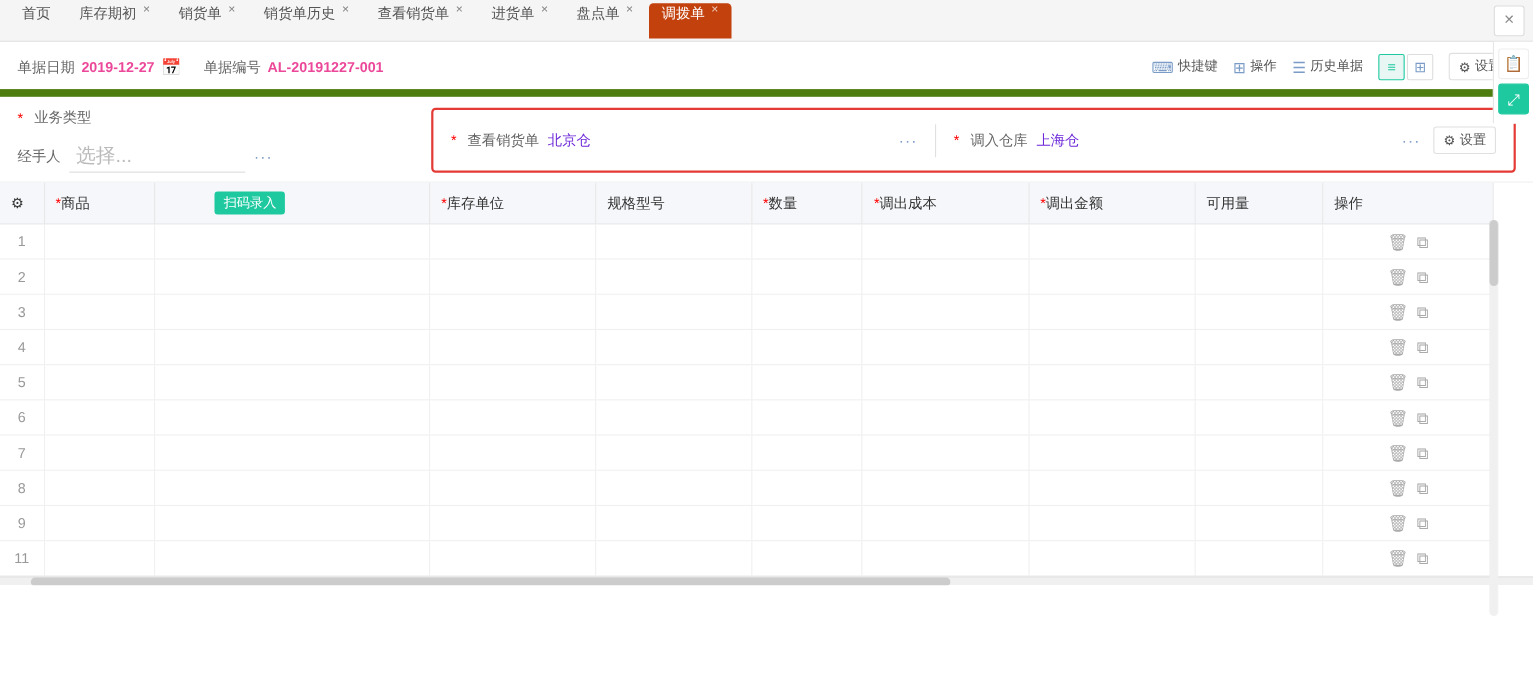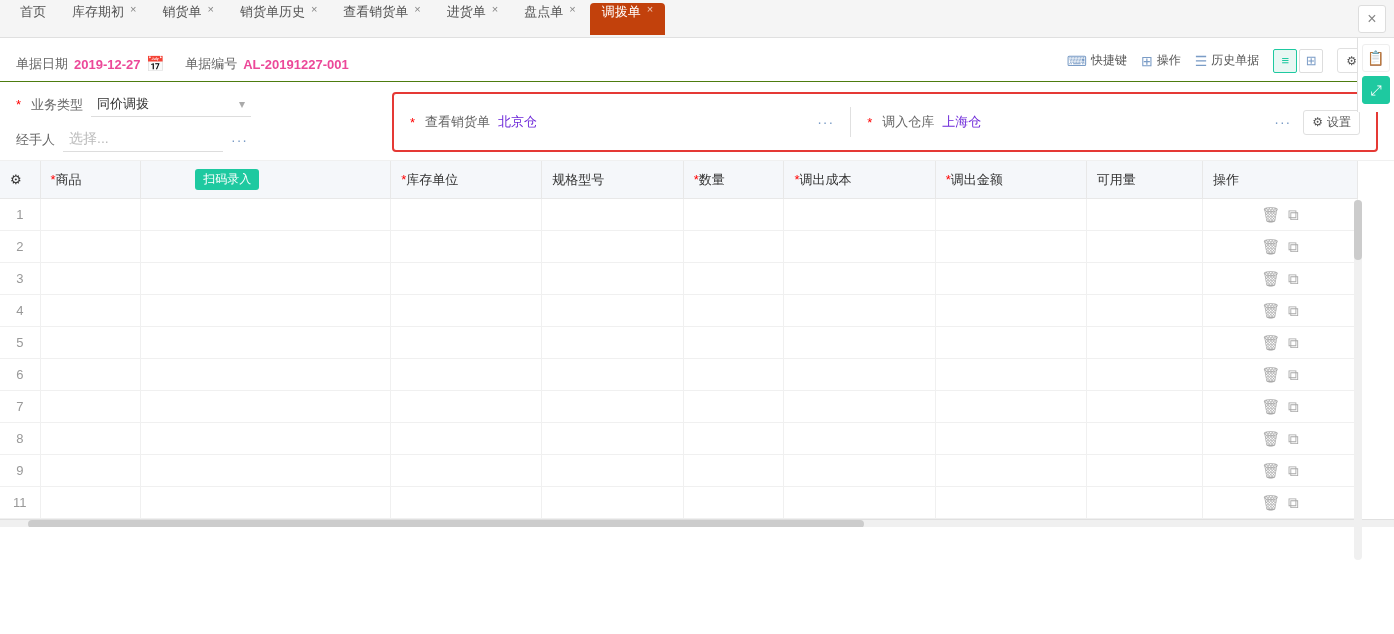--- a/index.html
+++ b/index.html
@@ -37,23 +37,23 @@
 
     
     .tab-bar-right { margin-left: auto; display: flex; align-items: center; }
     .tab-bar-close {
       width: 28px; height: 28px; display: flex; align-items: center; justify-content: center;
       cursor: pointer; color: #888; font-size: 16px; border: 1px solid #ddd; border-radius: 3px; background: #fff;
     }
 
     
     .header-row {
-      display: flex; align-items: flex-end; gap: 20px;
-      padding: 10px 0 8px 16px;
-      border-bottom: 1px solid #4d7c0f;
+      display: flex; align-items: center; gap: 20px;
+      padding: 10px 20px 8px 16px;
+      border-bottom: 7px solid #4d7c0f;
     }
     .header-field { display: flex; align-items: center; gap: 6px; font-size: 13px; color: #333; }
     .header-field label { color: #666; }
     .header-field .value { color: #ec4899; font-weight: 700; }
     .calendar-icon { color: #1ec9a0; font-size: 15px; cursor: pointer; }
     .header-actions { margin-left: auto; display: flex; align-items: center; gap: 14px; }
     .header-action-btn {
       display: flex; align-items: center; gap: 4px;
       color: #555; cursor: pointer; font-size: 12px;
     }
@@ -86,21 +86,21 @@
       display: flex; align-items: center; gap: 8px;
     }
     .required-star { color: #f00; margin-right: 2px; }
     .field-label { color: #666; font-size: 13px; white-space: nowrap; }
     .field-select {
       display: flex; align-items: center; gap: 4px;
       border-bottom: 1px solid #ddd; padding: 3px 6px; cursor: pointer; min-width: 160px;
       font-size: 13px;
     }
     .field-select .chevron { color: #aaa; font-size: 12px; margin-left: auto; }
-    .field-placeholder { color: #bbb; font-size: 14px; }
+    .field-placeholder { color: #bbb; font-size: 18px; }
     .field-ellipsis { color: #7a9cc6; cursor: pointer; font-size: 14px; letter-spacing: 1px; }
 
     
     .warehouse-box {
       flex: 1;
       border: 2px solid #e53935;
       border-radius: 4px;
       padding: 10px 16px;
       display: flex; align-items: center; gap: 0;
     }
@@ -244,24 +244,20 @@
       <span>设置</span>
     </div>
   </div>
 </div>
 
 <div class="form-area">
   <div class="form-left">
     <div class="form-field">
       <span class="required-star">*</span>
       <span class="field-label">业务类型</span>
-      <div class="field-select">
-        <span>同价调拨</span>
-        <span class="chevron">▾</span>
-      </div>
     </div>
     <div class="form-field">
       <span class="field-label">经手人</span>
       <div class="field-select">
         <span class="field-placeholder">选择...</span>
       </div>
       <span class="field-ellipsis">···</span>
     </div>
   </div>
 

